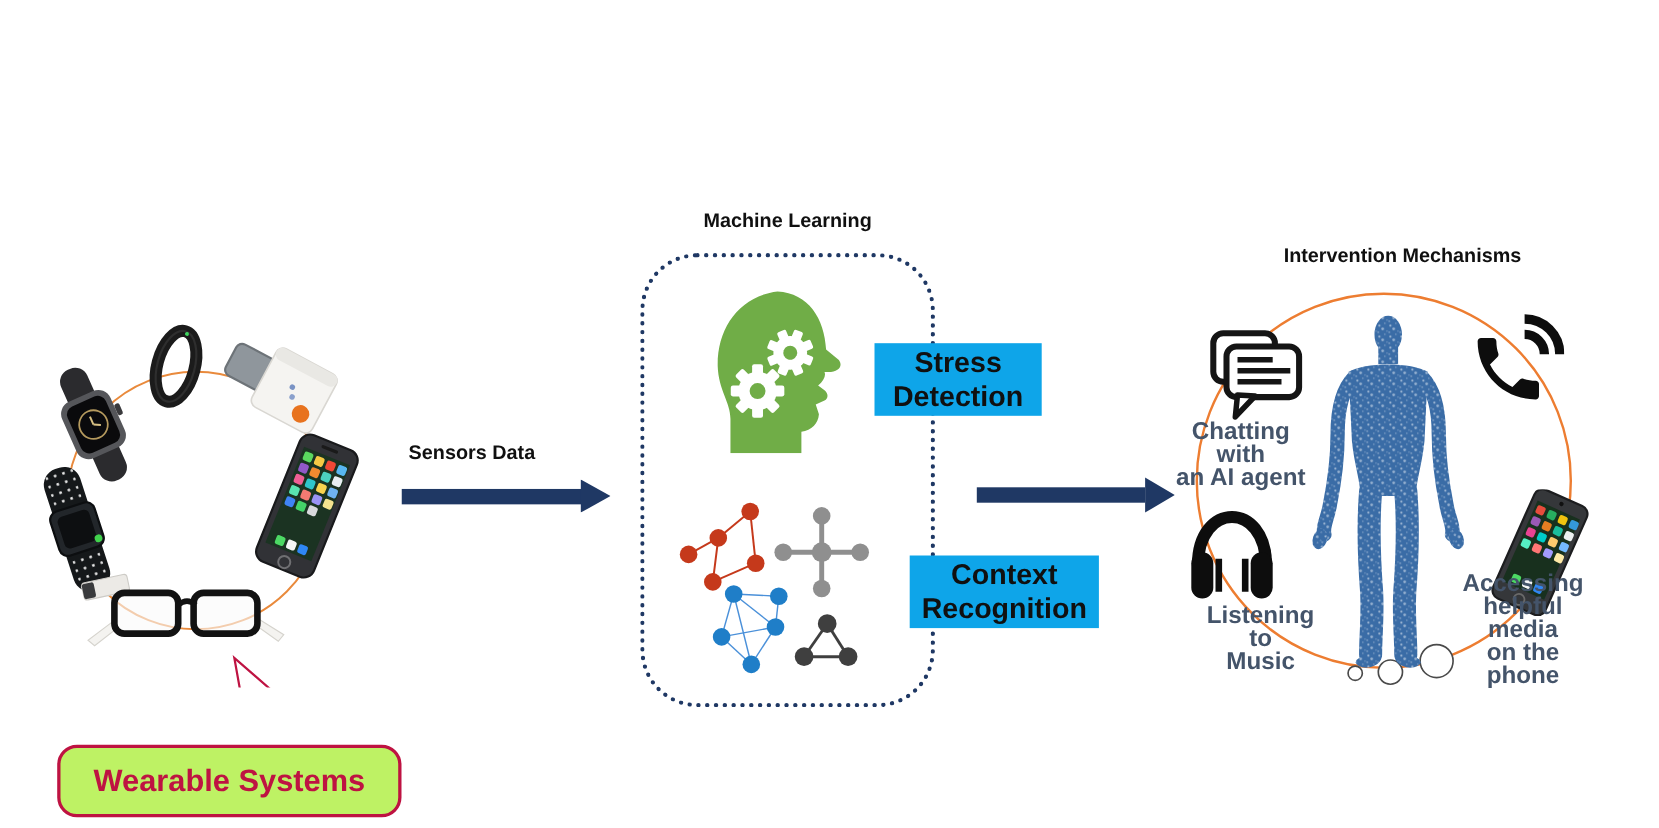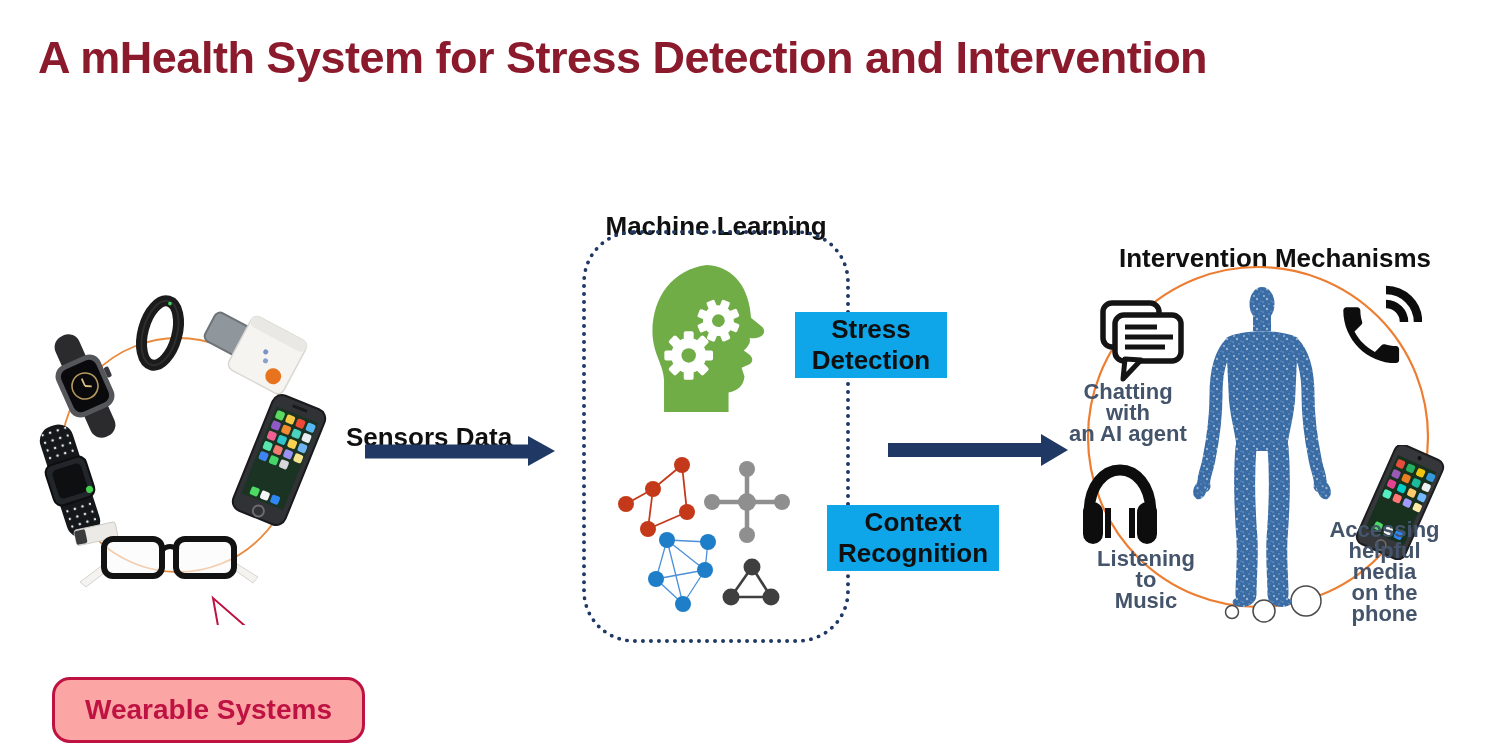--- a/index.html
+++ b/index.html
@@ -1,39 +1,38 @@
 <!DOCTYPE html>
 <html><head>
 <meta charset="utf-8">
 <style>
   html,body{margin:0;padding:0;background:#ffffff;}
   #stage{position:relative;width:1508px;height:753px;background:#ffffff;overflow:hidden;
          font-family:"Liberation Sans","DejaVu Sans",sans-serif;}
   .abs{position:absolute;}
   #page-title{position:absolute;left:38px;top:2px;font-size:45px;font-weight:bold;
               color:#8B1A2C;letter-spacing:-0.5px;white-space:nowrap;}
-  .heading{position:absolute;font-weight:bold;color:#101010;font-size:26px;text-align:center;margin-top:21px;}
+  .heading{position:absolute;font-weight:bold;color:#101010;font-size:18px;text-align:center;}
   .ml-box{position:absolute;left:582px;top:230px;width:268px;height:413px;box-sizing:border-box;
           border:4px dotted #1F3864;border-radius:52px;}
   .ml-out{position:absolute;font-weight:bold;color:#101010;font-size:26px;line-height:31px;
           text-align:center;white-space:pre-line;background:#0ea5e9;padding:2px 6px;}
   .iv-label{position:absolute;font-weight:bold;color:#44546A;font-size:22px;line-height:21px;
             text-align:center;white-space:pre-line;}
   .callout-box{position:absolute;left:52px;top:677px;width:313px;height:66px;box-sizing:border-box;
-               border:3px solid #BE1342;border-radius:18px;background:#fca5a5;
+               border:3px solid #BE1342;border-radius:18px;background:#bef264;
                display:flex;align-items:center;justify-content:center;}
   .callout-box span{font-size:28px;font-weight:bold;color:#BE1342;}
   svg{display:block;}
 </style>
 </head>
 <body>
 
 <div id="stage">
 
-  <h1 id="page-title">A mHealth System for Stress Detection and Intervention</h1>
 
   <svg class="abs" style="left:0;top:275px;" width="380" height="350" viewBox="0 0 380 350">
 
     <circle cx="178" cy="180" r="117" fill="none" stroke="#E98A3C" stroke-width="1.8"></circle>
 
     <g transform="translate(85,111) rotate(-24)">
       <rect x="-13" y="-55" width="26" height="110" rx="12" fill="#2b2b2e"></rect>
       <rect x="-24" y="-28" width="48" height="56" rx="12" fill="#55565a"></rect>
       <rect x="24" y="-9" width="5" height="11" rx="2" fill="#3a3a3d"></rect>
       <rect x="-19" y="-23" width="38" height="46" rx="8" fill="#0a0a0c"></rect>

